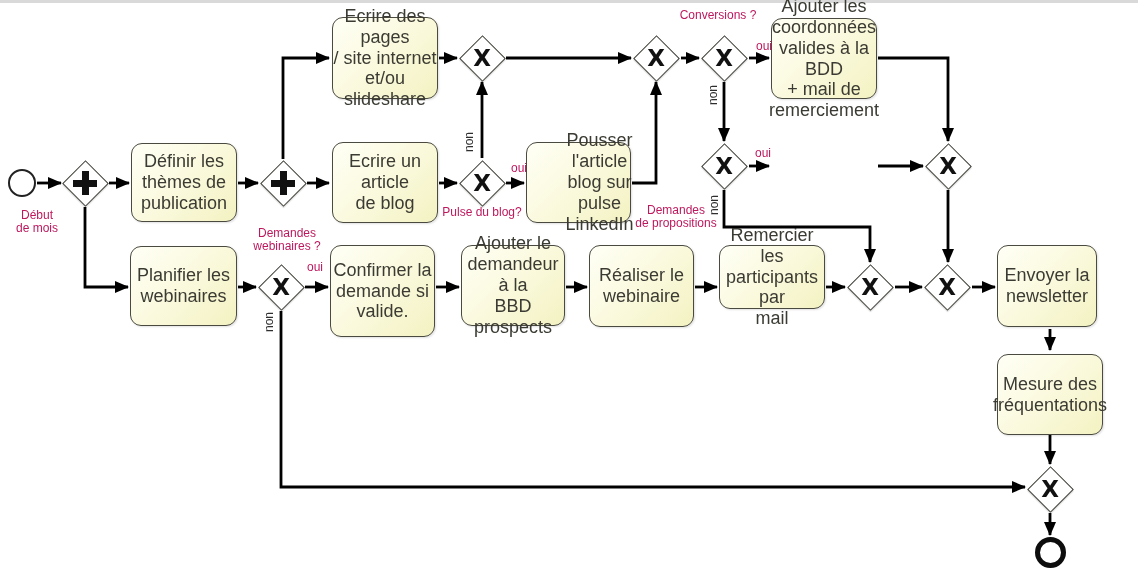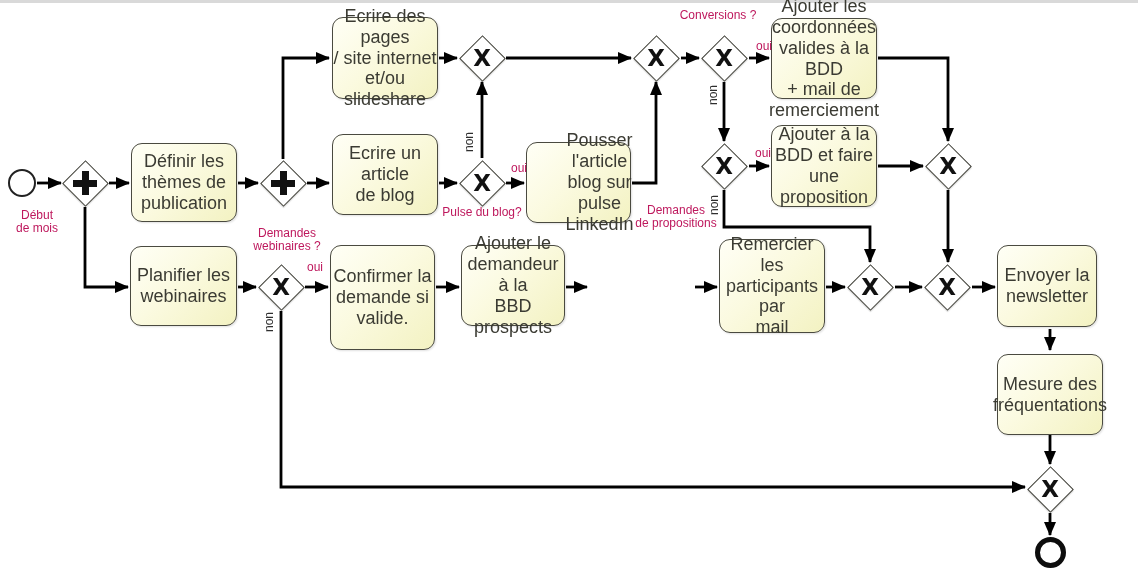--- a/index.html
+++ b/index.html
@@ -137,42 +137,41 @@
     <div class="diamond"></div>
     <div class="glyph">X</div>
   </div>
 
   <div class="task" style="left:131px;top:143px;width:106px;height:79px;">Définir les
 thèmes de
 publication</div>
   <div class="task" style="left:332px;top:17px;width:106px;height:82px;">Ecrire des pages
 / site internet
 et/ou slideshare</div>
-  <div class="task" style="left:332px;top:134px;width:106px;height:81px;">Ecrire un article
+  <div class="task" style="left:332px;top:142px;width:106px;height:81px;">Ecrire un article
 de blog</div>
   <div class="task" style="left:526px;top:142px;width:105px;height:81px;padding-left:42px;">Pousser l'article
 blog sur pulse
 LinkedIn</div>
   <div class="task" style="left:771px;top:18px;width:106px;height:81px;">Ajouter les
 coordonnées
 valides à la BDD
 + mail de
 remerciement</div>
-  <div class="task" style="left:771px;top:125px;width:106px;height:82px;">Ajouter à la
-BDD et faire une
-proposition</div>
   <div class="task" style="left:130px;top:246px;width:107px;height:80px;">Planifier les
 webinaires</div>
-  <div class="task" style="left:330px;top:245px;width:105px;height:105px;">Confirmer la
+  <div class="task" style="left:330px;top:245px;width:105px;height:92px;">Confirmer la
 demande si
 valide.</div>
   <div class="task" style="left:461px;top:245px;width:104px;height:81px;">Ajouter le
 demandeur à la
 BBD prospects</div>
-  <div class="task" style="left:719px;top:239px;width:106px;height:94px;">Remercier les
+  <div class="task" style="left:589px;top:245px;width:105px;height:82px;">Réaliser le
+webinaire</div>
+  <div class="task" style="left:719px;top:245px;width:106px;height:64px;">Remercier les
 participants par
 mail</div>
   <div class="task" style="left:997px;top:245px;width:100px;height:82px;">Envoyer la
 newsletter</div>
   <div class="task" style="left:997px;top:354px;width:106px;height:81px;">Mesure des
 fréquentations</div>
 
   <div class="lbl" style="left:666px;top:9px;width:104px;">Conversions ?</div>
   <div class="lbl" style="left:436px;top:206px;width:92px;">Pulse du blog?</div>
   <div class="lbl" style="left:241px;top:227px;width:92px;">Demandes

